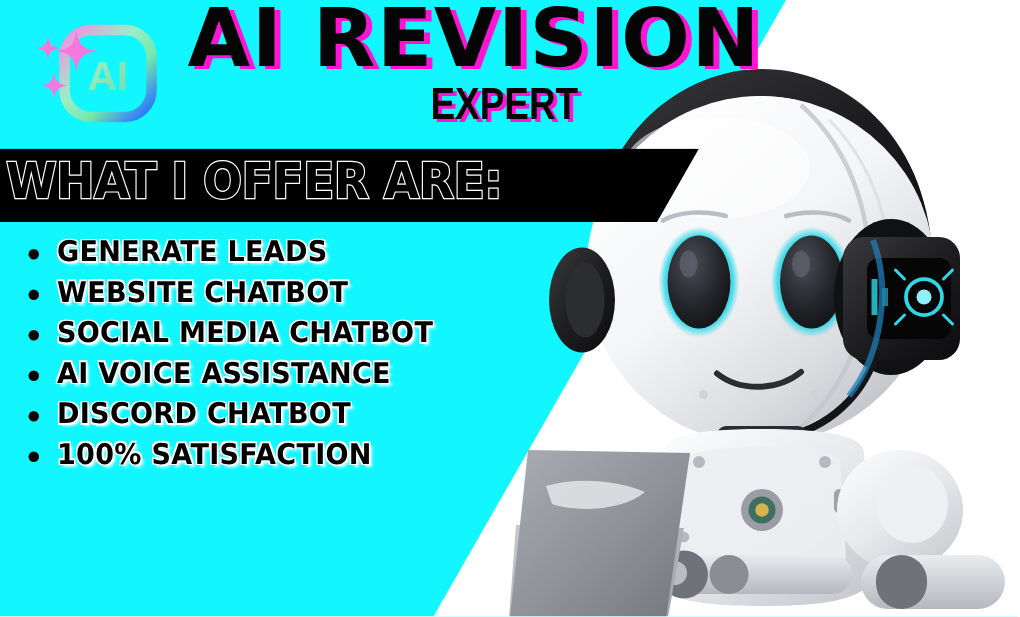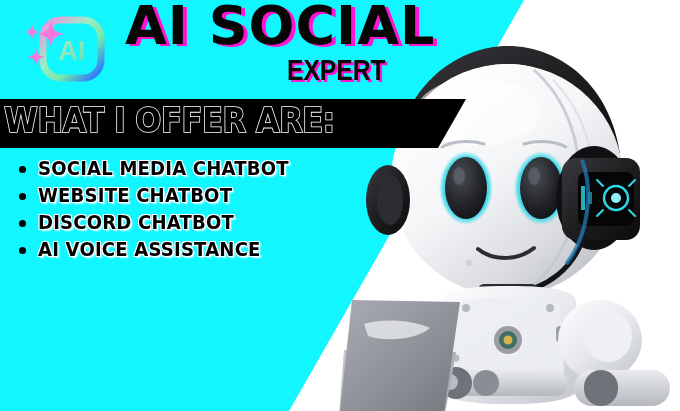--- a/index.html
+++ b/index.html
@@ -327,38 +327,46 @@
       <text x="56" y="52" text-anchor="middle" font-family="Liberation Sans, sans-serif" font-size="27" font-weight="700" fill="url(#aiTxtG)" opacity="0.9">AI</text>
       <g fill="#f877dd">
         <path d="M35 12 C36.5 22 39 24.5 49 26 C39 27.5 36.5 30 35 40 C33.5 30 31 27.5 21 26 C31 24.5 33.5 22 35 12 Z"></path>
         <path d="M16 16 C16.9 21.6 18.4 23.1 24 24 C18.4 24.9 16.9 26.4 16 32 C15.1 26.4 13.6 24.9 8 24 C13.6 23.1 15.1 21.6 16 16 Z"></path>
         <path d="M20 40 C21 46.4 22.6 48 29 49 C22.6 50 21 51.6 20 58 C19 51.6 17.4 50 11 49 C17.4 48 19 46.4 20 40 Z"></path>
       </g>
     </svg>
   </div>
 
   <div class="headline">
-    <div class="title-main">AI SOCIAL</div>
+    <div class="title-main">AI REVISION</div>
     <div class="title-sub">EXPERT</div>
   </div>
 
   <div class="band-heading">WHAT I OFFER ARE:</div>
 
   <ul class="offer-list">
     <li class="offer-item">
       <span class="offer-bullet"></span>
+      <span class="offer-text">GENERATE LEADS</span>
+    </li>
+    <li class="offer-item">
+      <span class="offer-bullet"></span>
+      <span class="offer-text">WEBSITE CHATBOT</span>
+    </li>
+    <li class="offer-item">
+      <span class="offer-bullet"></span>
       <span class="offer-text">SOCIAL MEDIA CHATBOT</span>
     </li>
     <li class="offer-item">
       <span class="offer-bullet"></span>
-      <span class="offer-text">WEBSITE CHATBOT</span>
+      <span class="offer-text">AI VOICE ASSISTANCE</span>
     </li>
     <li class="offer-item">
       <span class="offer-bullet"></span>
       <span class="offer-text">DISCORD CHATBOT</span>
     </li>
     <li class="offer-item">
       <span class="offer-bullet"></span>
-      <span class="offer-text">AI VOICE ASSISTANCE</span>
+      <span class="offer-text">100% SATISFACTION</span>
     </li>
   </ul>
 
 </div>
 
 </body></html>

